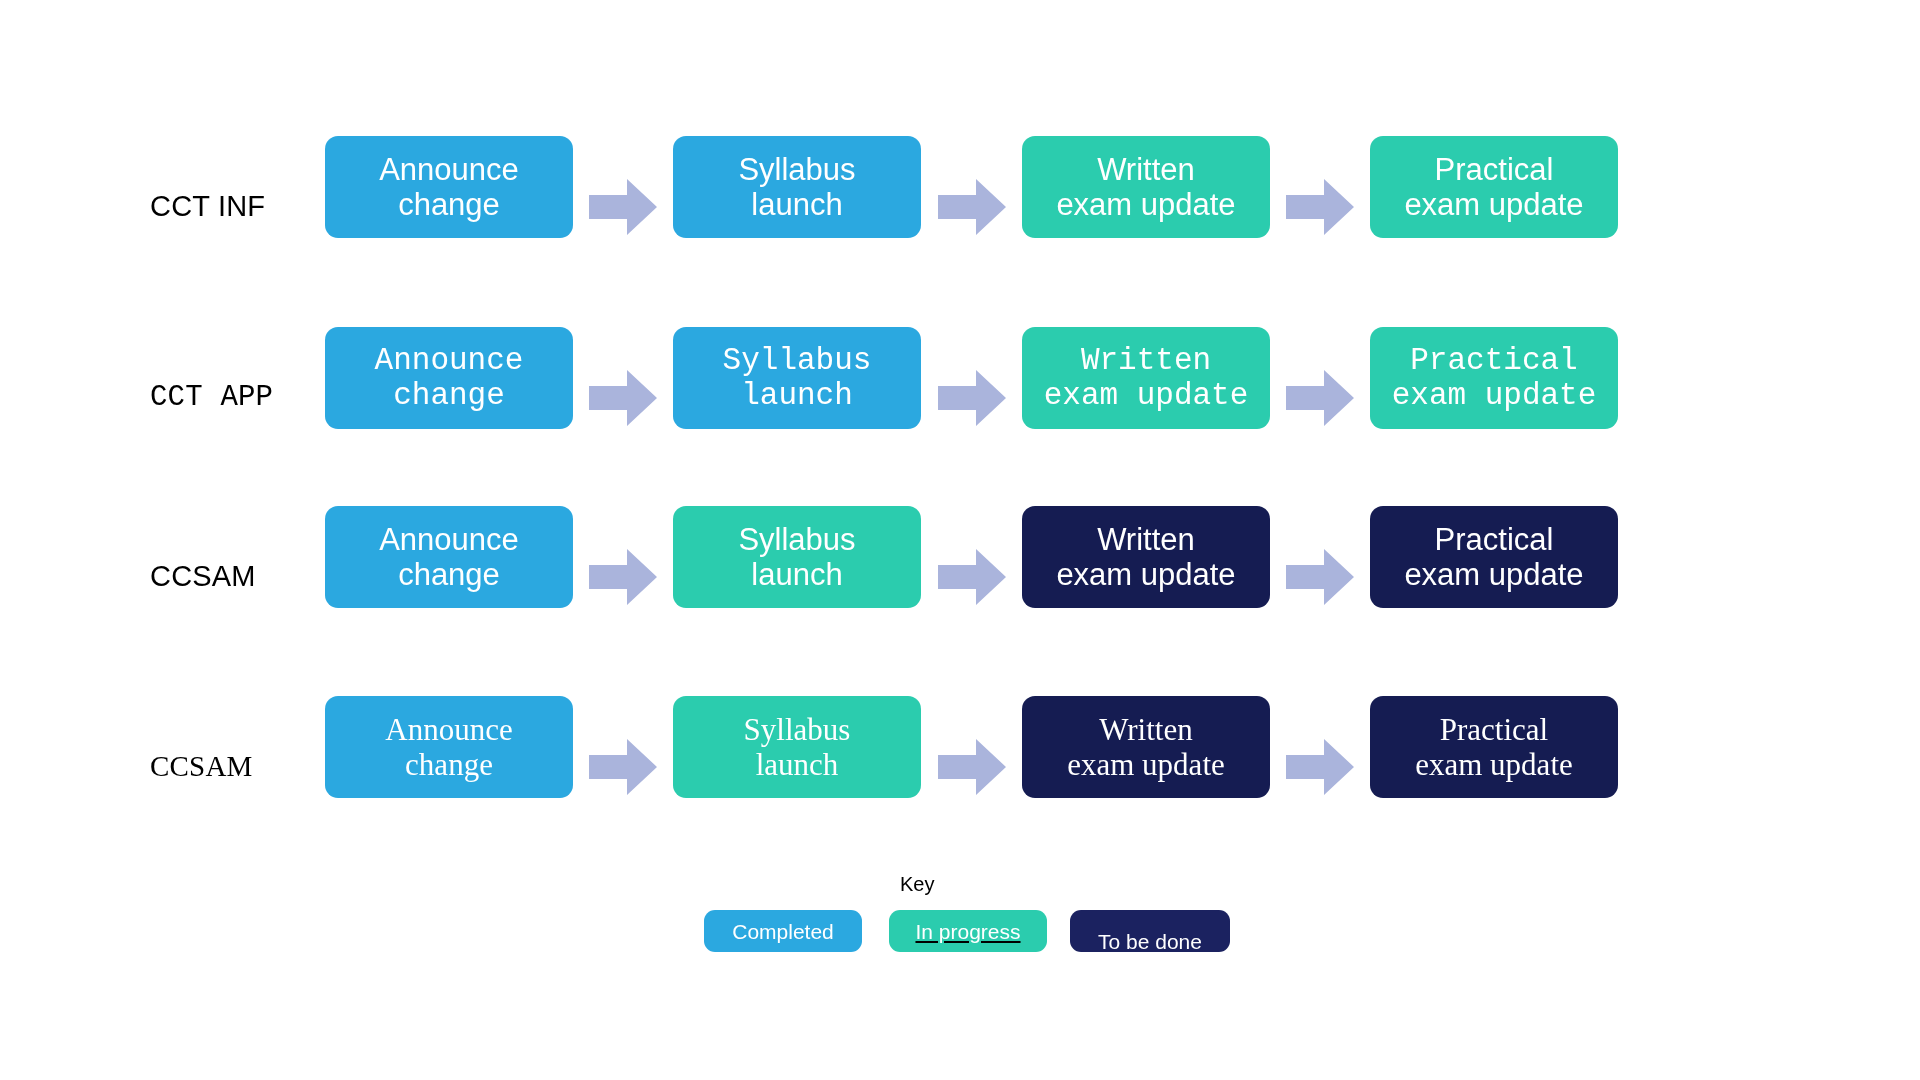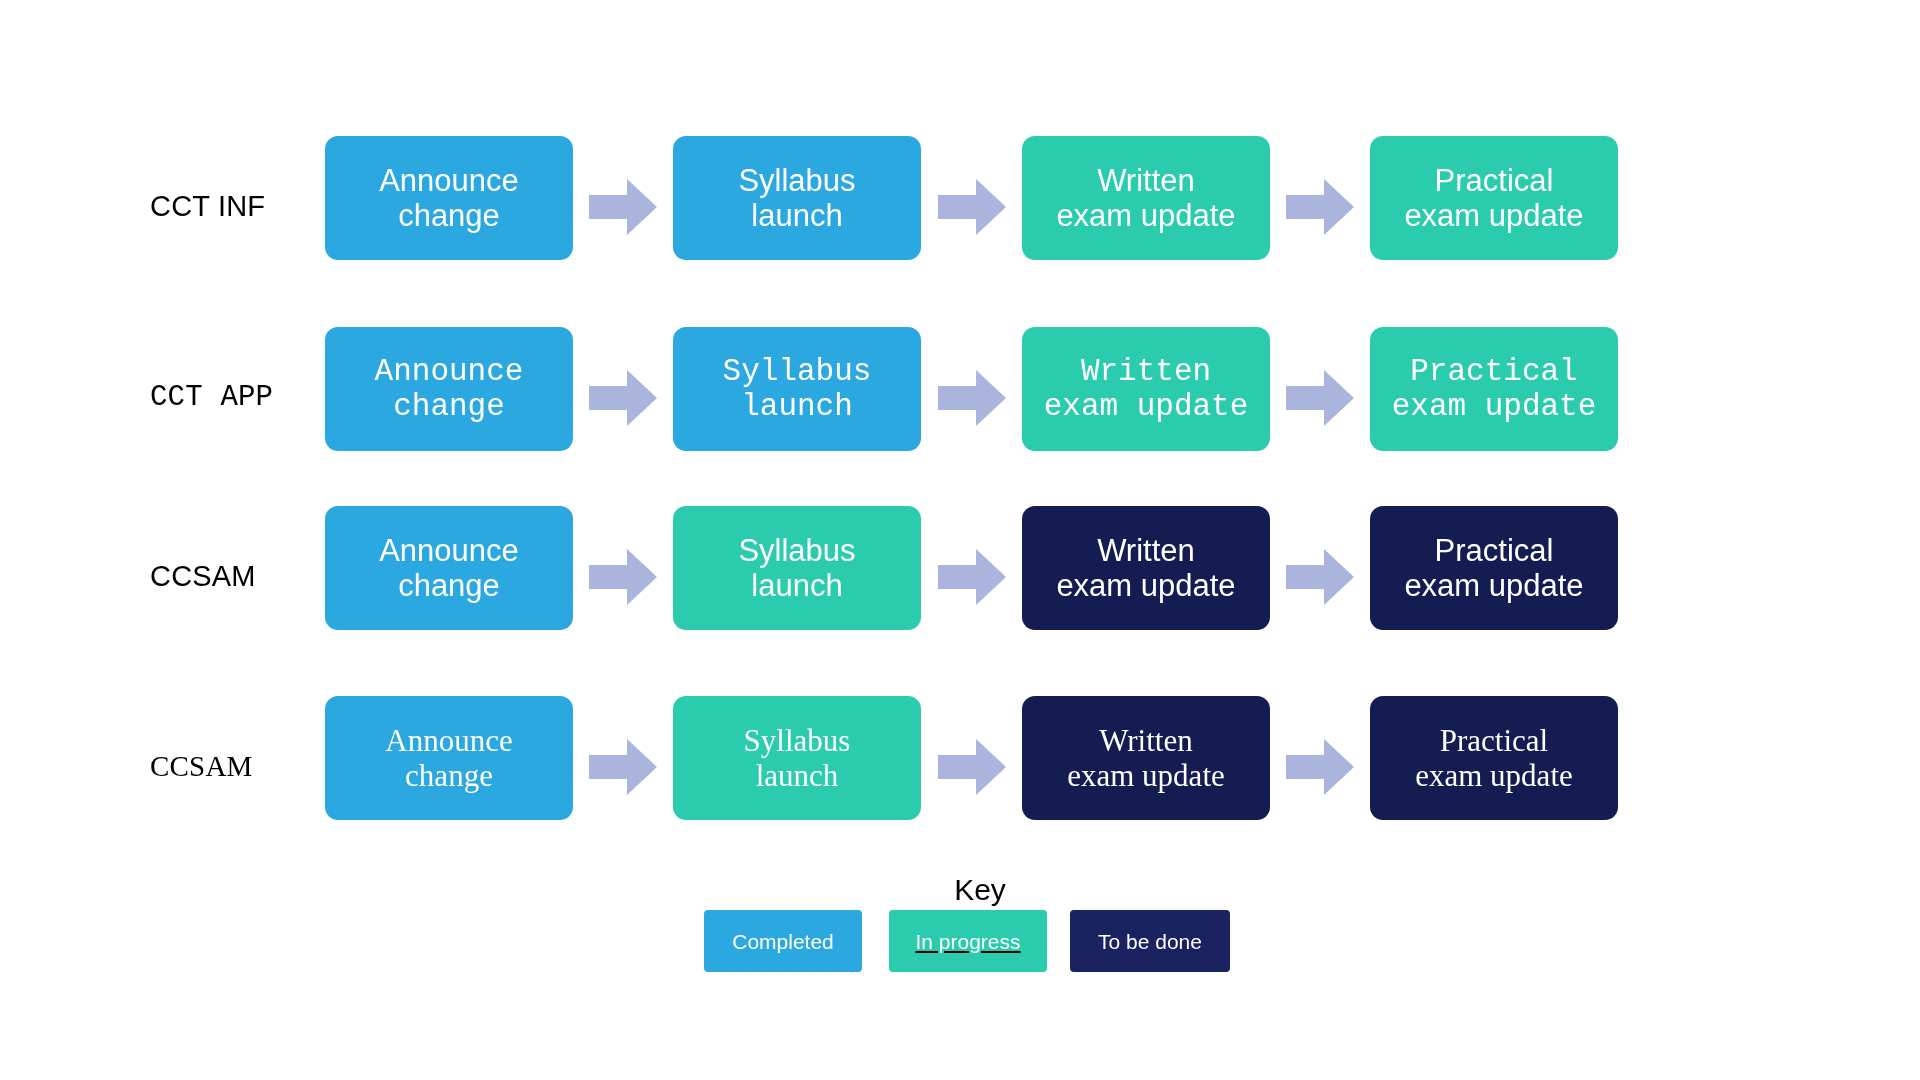--- a/index.html
+++ b/index.html
@@ -42,21 +42,21 @@
     letter-spacing: 0.2px;
     line-height: 1.1;
     white-space: nowrap;
   }
 
   
   .stage-box {
     position: absolute;
     top: 0;
     width: 248px;
-    height: 124px;
+    height: 102px;
     border-radius: 13px;
     display: flex;
     align-items: center;
     justify-content: center;
     box-sizing: border-box;
     padding: 0 10px;
   }
   .stage-text {
     color: #ffffff;
     font-size: 31px;
@@ -71,29 +71,28 @@
     position: absolute;
     width: 68px;
     height: 56px;
     top: 43px;
   }
   .arrow svg { display: block; width: 68px; height: 56px; }
 
   
   .key-title {
     position: absolute;
-    font-size: 30px;
+    font-size: 20px;
     color: #000000;
-    text-align: center;
     white-space: nowrap;
   }
   .legend-item {
     position: absolute;
-    height: 62px;
-    border-radius: 4px;
+    height: 42px;
+    border-radius: 11px;
     display: flex;
     align-items: center;
     justify-content: center;
     box-sizing: border-box;
     padding: 0 12px;
   }
   .legend-label {
     color: #ffffff;
     font-size: 21px;
     white-space: nowrap;
@@ -240,16 +239,16 @@
 exam update</div>
       </div>
     </div>
     <div class="key-title" style="left: 900px; width: 160px; top: 873px;">Key</div>
     <div class="legend-item" style="left: 704px; top: 910px; width: 158px; background: rgb(43, 168, 224);">
       <span class="legend-label">Completed</span>
     </div>
     <div class="legend-item" style="left: 889px; top: 910px; width: 158px; background: rgb(43, 204, 174); text-decoration: underline;">
       <span class="legend-label">In progress</span>
     </div>
-    <div class="legend-item" style="left: 1070px; top: 910px; width: 160px; background: rgb(27, 34, 96);">
+    <div class="legend-item" style="left: 1070px; top: 910px; width: 160px; background: rgb(27, 34, 96); align-items: flex-end;">
       <span class="legend-label">To be done</span>
     </div>
   </div>
 
 </body></html>

